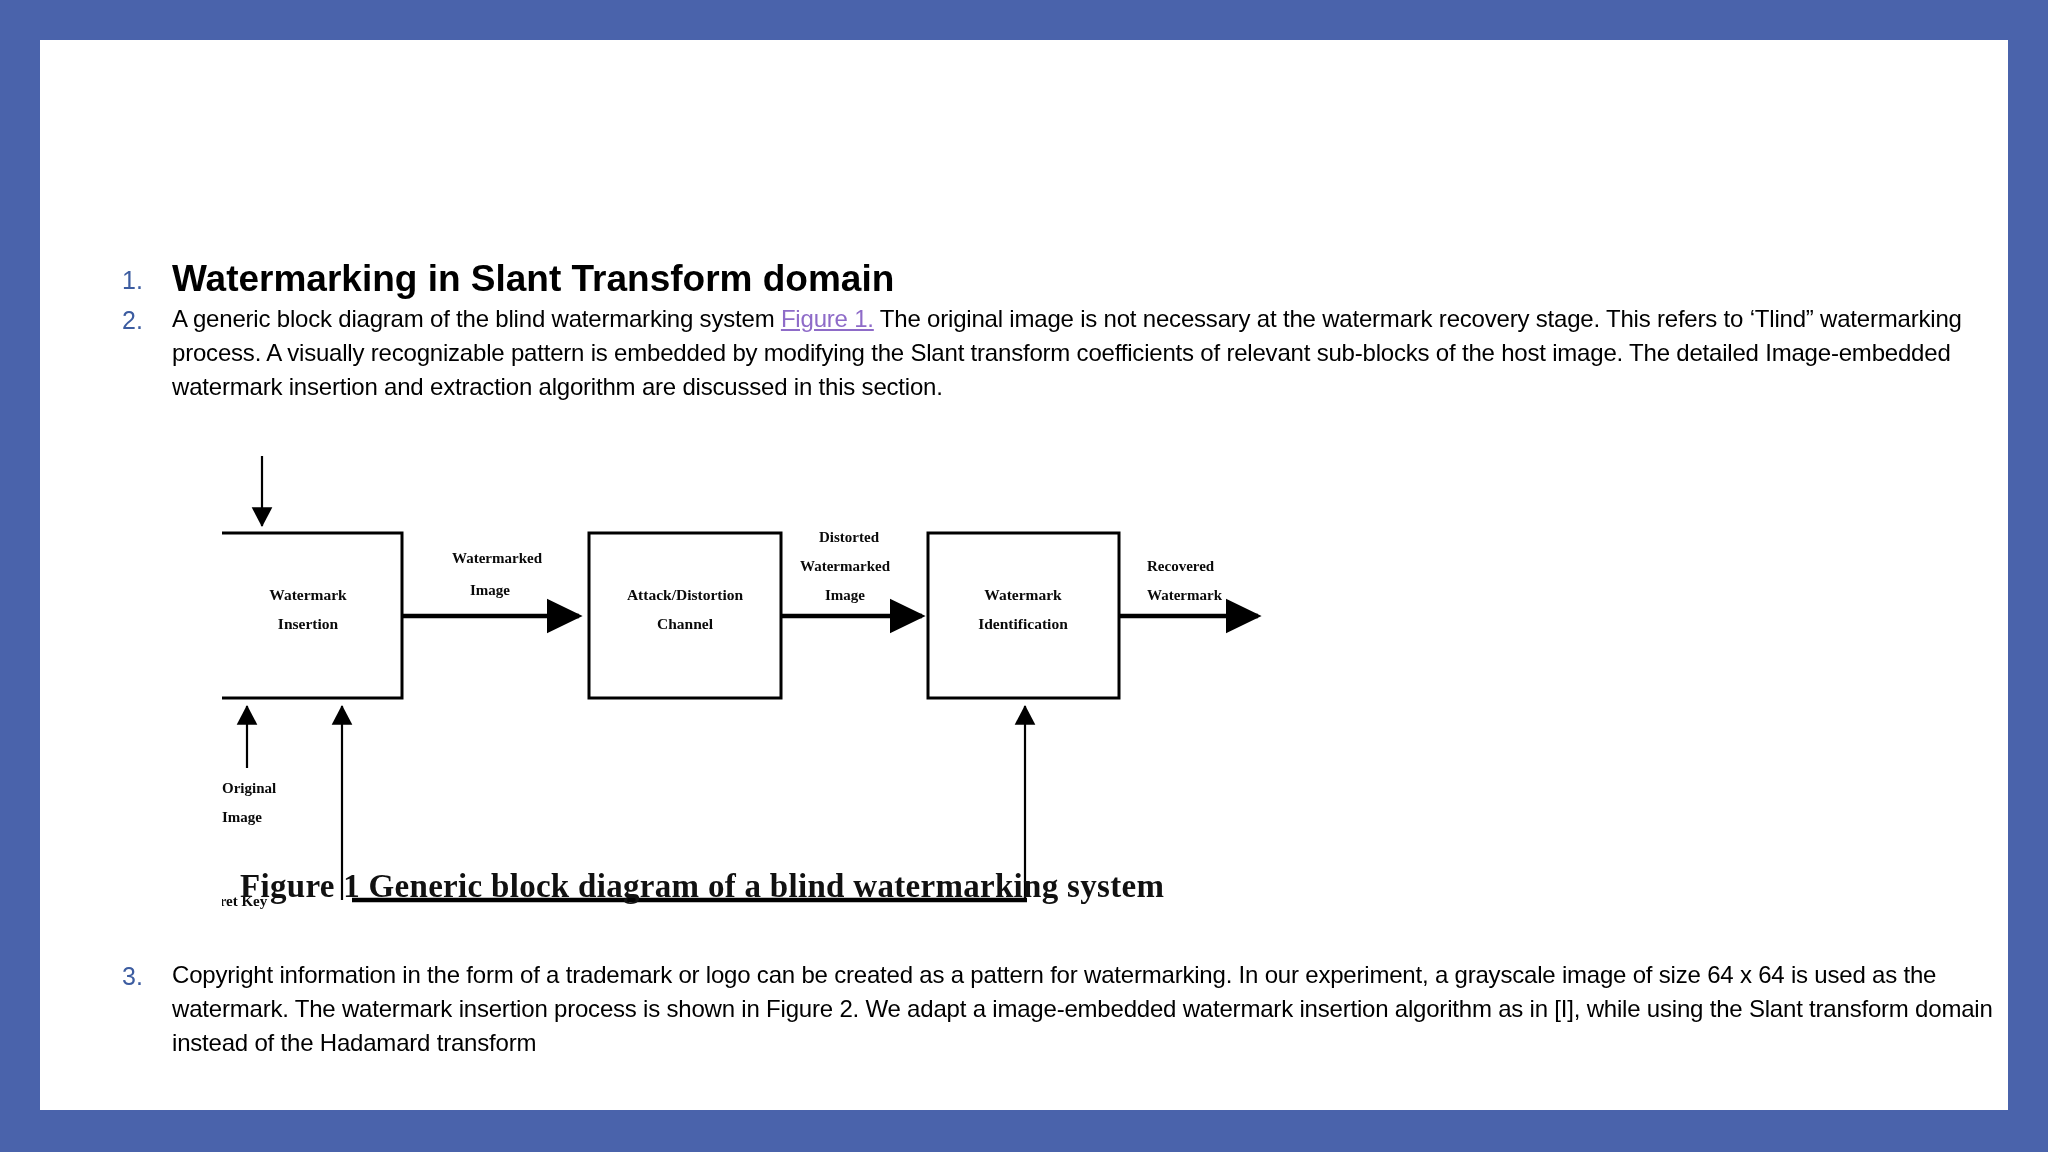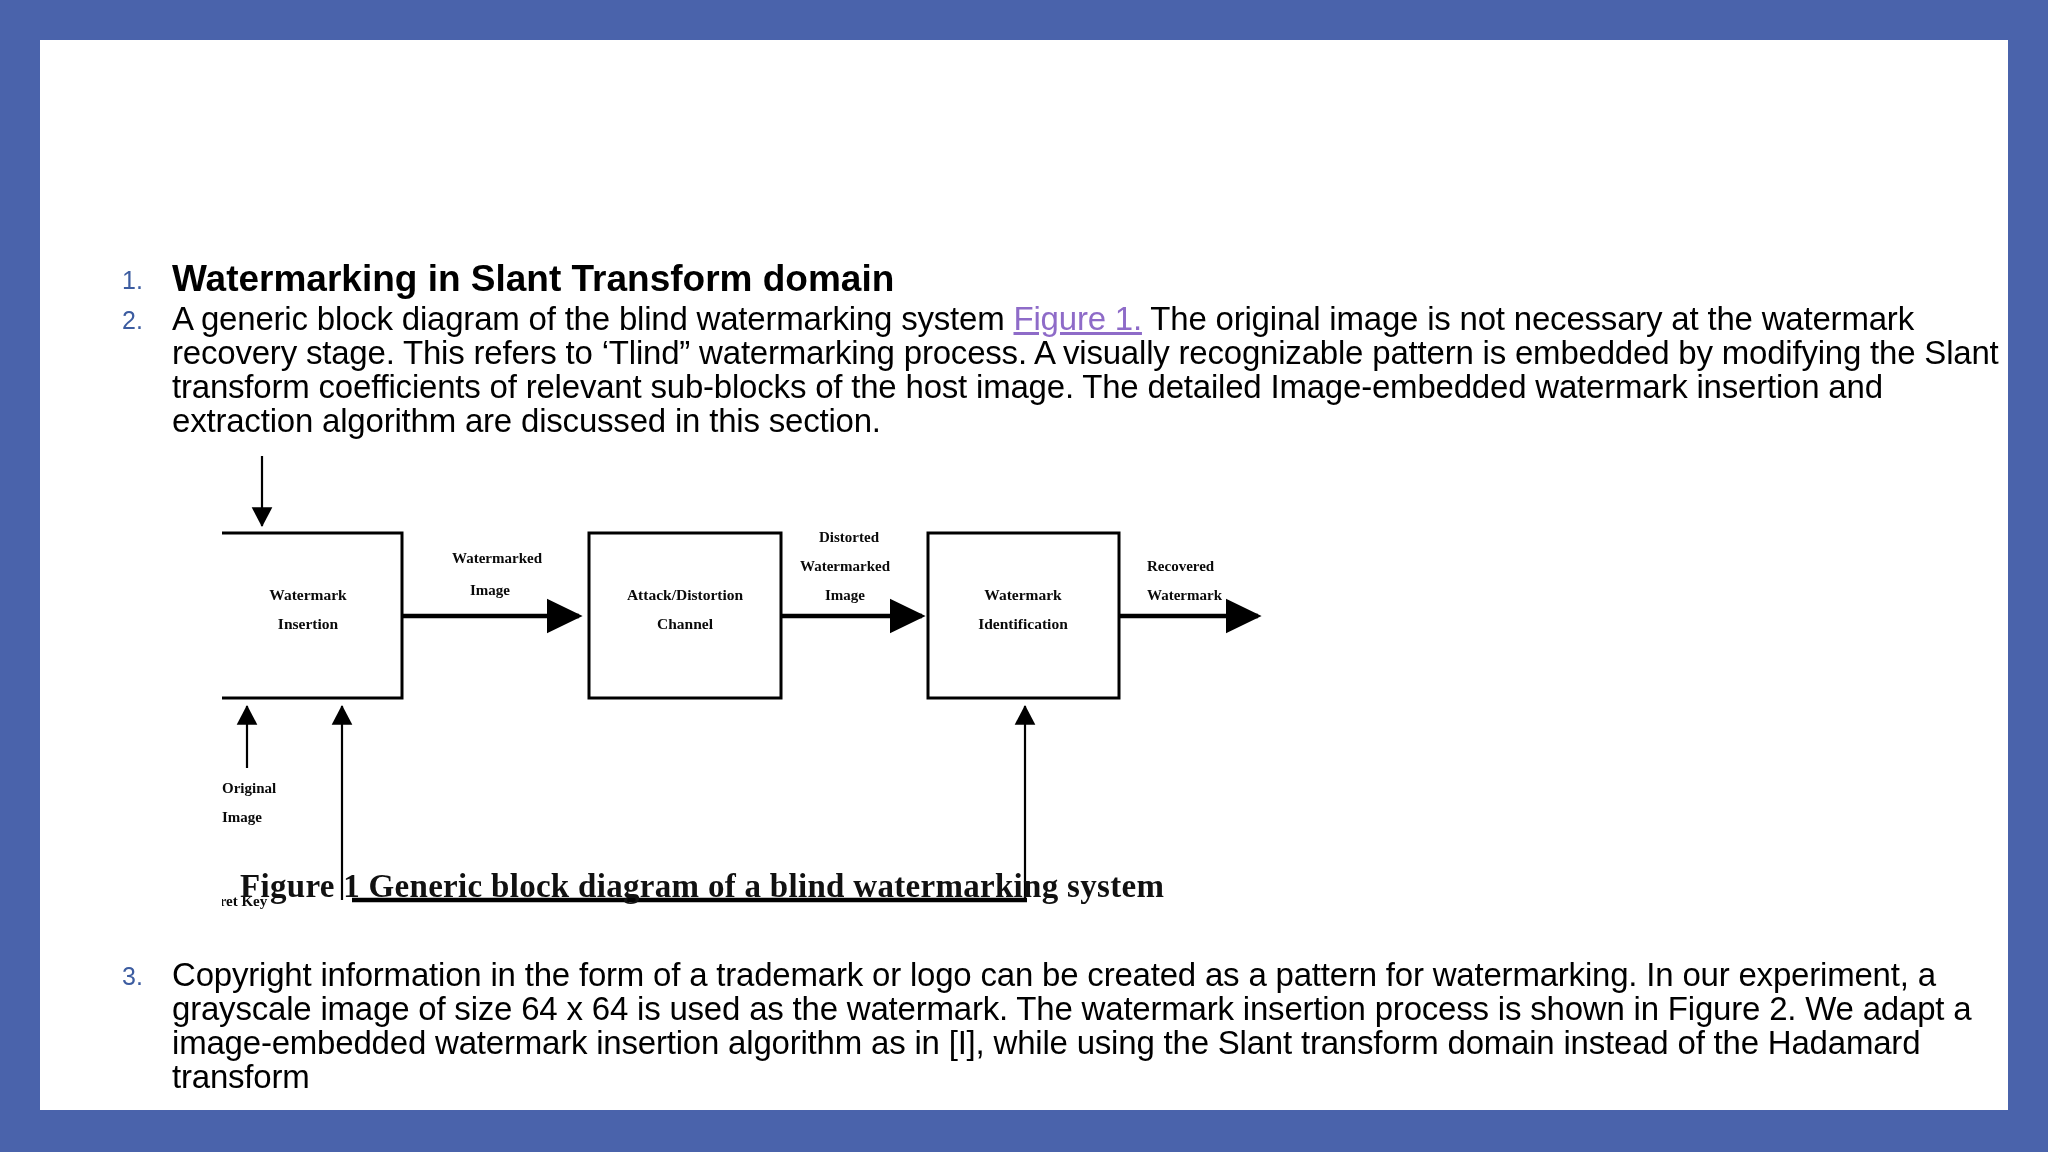--- a/index.html
+++ b/index.html
@@ -44,21 +44,21 @@
     font-weight: normal;
     line-height: 1.0;
     width: 50px;
     flex: 0 0 50px;
     text-align: left;
     padding-top: 6px;
   }
   .bullet-body {
     flex: 1 1 auto;
     color: #000000;
-    font-size: 33px;
+    font-size: 24px;
     line-height: 34px;
     letter-spacing: -0.2px;
   }
   .bullet-body.heading {
     font-weight: bold;
     font-size: 37px;
     letter-spacing: 0px;
   }
 
   #bullet-1 { left: 82px; top: 222px; width: 1860px; }

